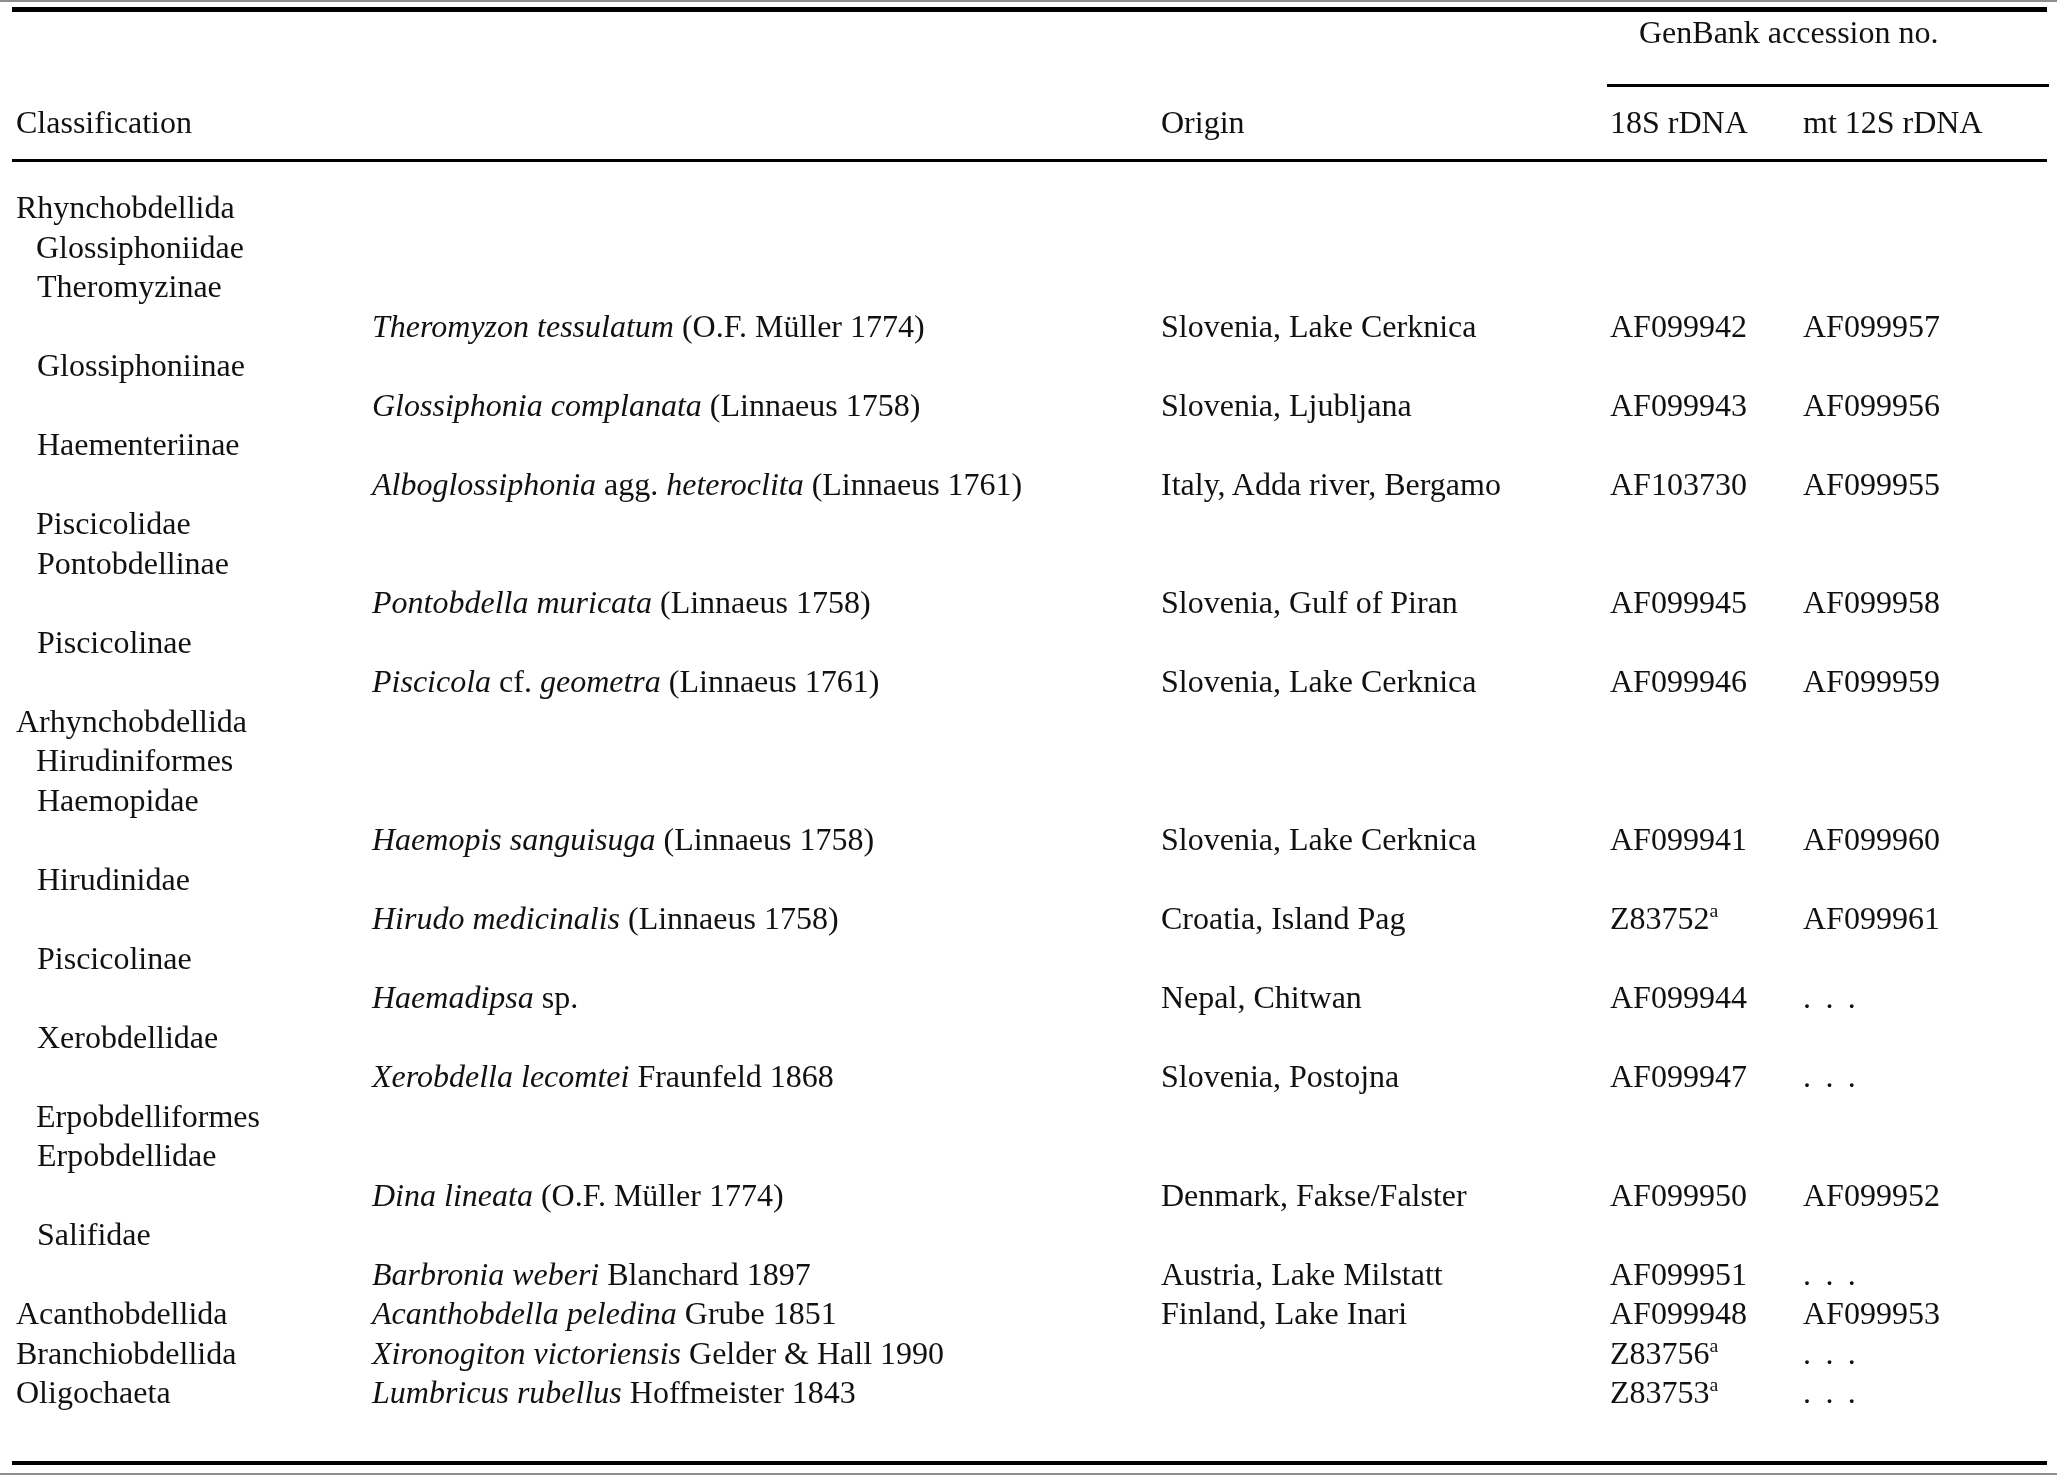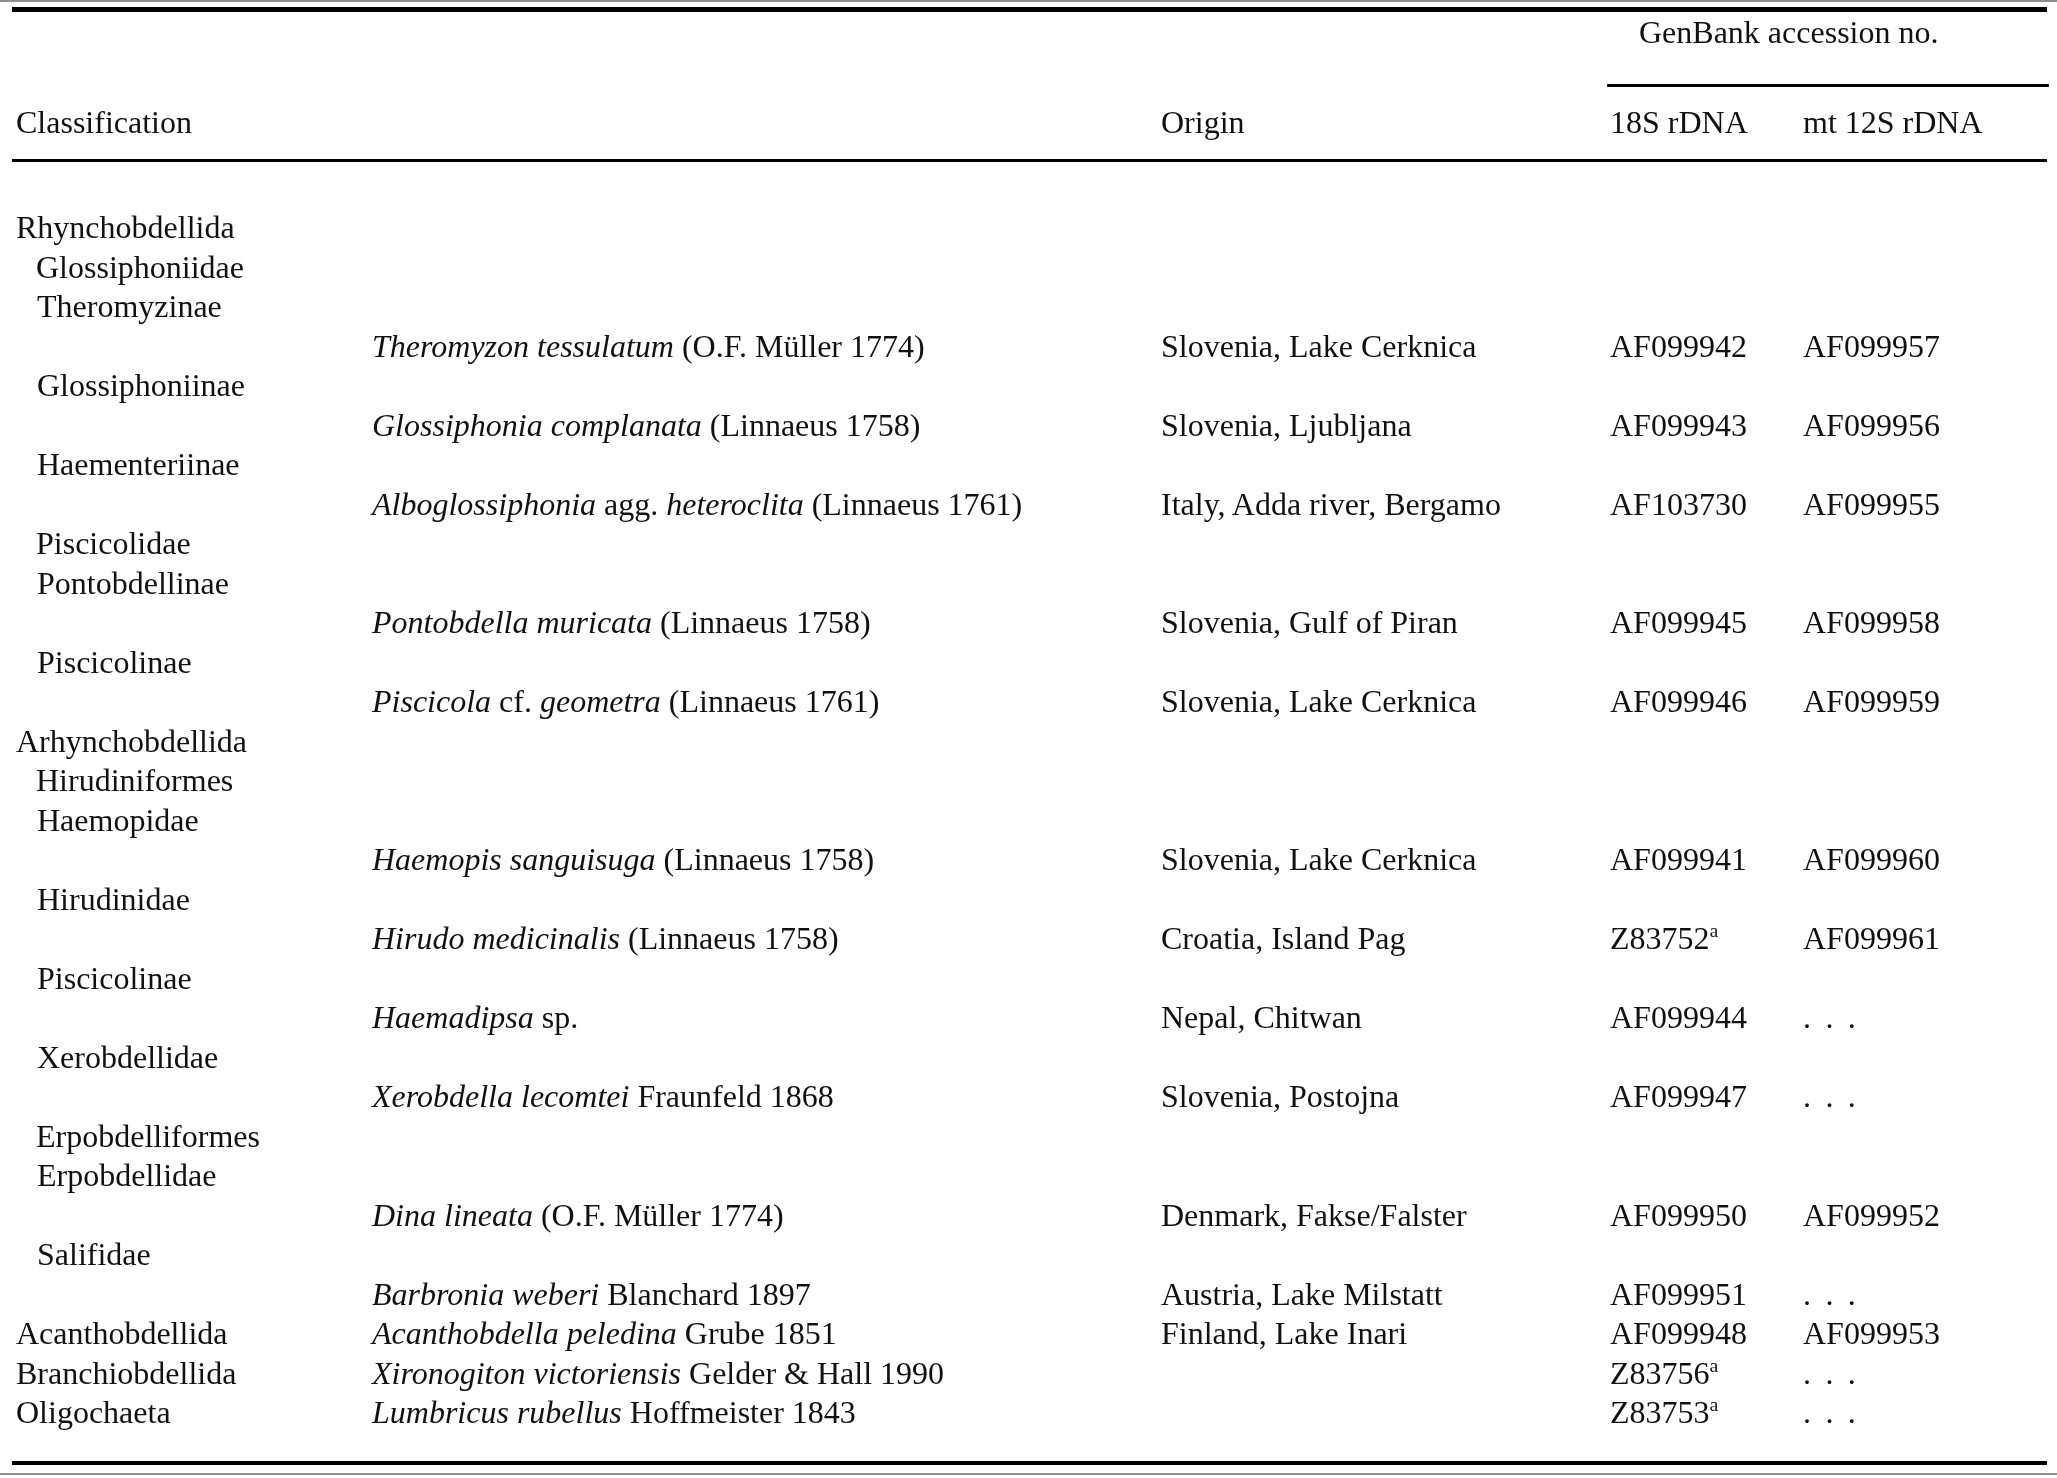--- a/index.html
+++ b/index.html
@@ -18,21 +18,21 @@
   .rule-genbank{top:84px;left:1607px;right:8px;height:3px;}
   .rule-header-bottom{top:159px;left:12px;right:10px;height:3px;}
   .rule-bottom-thick{top:1461px;left:12px;right:10px;height:4px;}
   .rule-bottom-thin{top:1473px;left:0;width:2057px;height:2px;background:#8d8d8d;}
   .hdr-label{position:absolute;white-space:nowrap;}
   .pos-genbank{left:1607px;top:14px;margin-left:32px;}
   .pos-classification{left:16px;top:104px;}
   .pos-origin{left:1161px;top:104px;}
   .pos-18s{left:1610px;top:104px;}
   .pos-mt12s{left:1803px;top:104px;}
-  .rows{position:absolute;top:188px;left:0;width:1925px;margin-top:20px;}
+  .rows{position:absolute;top:188px;left:0;width:1925px;}
   .row{
     display:grid;
     grid-template-columns:372px 789px 449px 193px 254px;
     height:39.5px;line-height:39.5px;
     white-space:nowrap;
   }
   .cell{overflow:visible;}
   .c0{padding-left:16px;}
   .c1{padding-left:36px;}
   .c2{padding-left:37px;}

